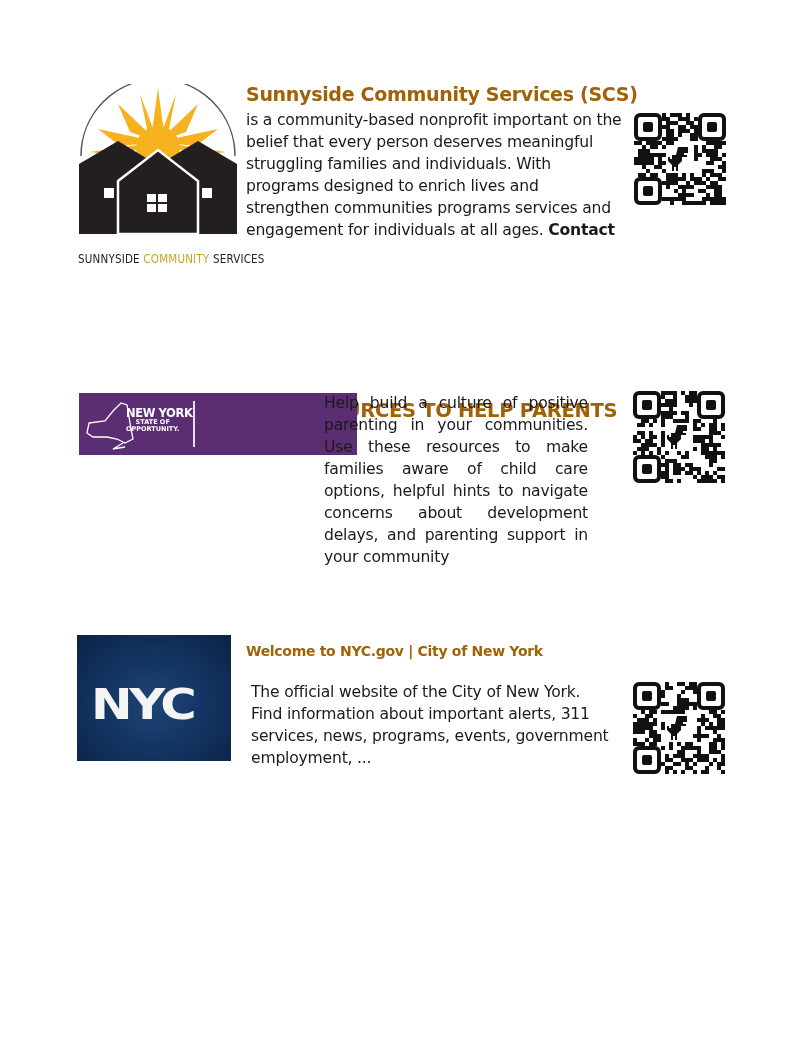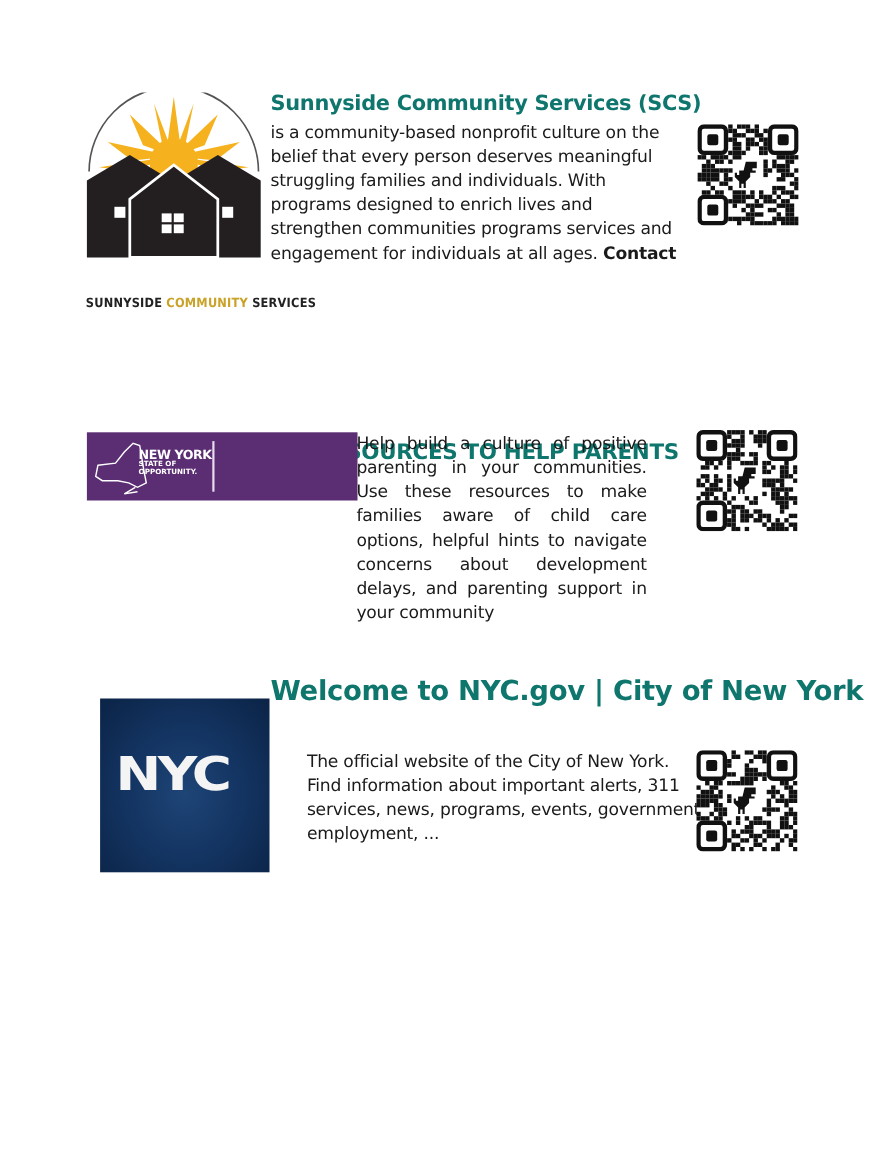--- a/index.html
+++ b/index.html
@@ -1,35 +1,35 @@
 <!DOCTYPE html>
 <html><head>
   <meta charset="utf-8">
   <style>
     html, body { margin:0; padding:0; background:#ffffff; }
     body { width:811px; height:1052px; position:relative; overflow:hidden;
       font-family:"DejaVu Sans", "Liberation Sans", sans-serif; color:#111; }
     .abs { position:absolute; }
-    .title { font-weight:bold; font-size:19px; letter-spacing:-0.3px; color:#0f766e; white-space:nowrap; }
+    .title { font-weight:bold; font-size:19px; letter-spacing:-0.3px; color:#a16207; white-space:nowrap; }
     .body-text { font-size:15.6px; line-height:22px; color:#1a1a1a; letter-spacing:-0.2px; }
     .justify { text-align:justify; text-align-last:left; }
     b { font-weight:bold;margin-top:48px; }
     .qr { width:92px; height:92px; }
     
     .scs-logo { left:78px; top:84px; width:160px; height:182px; }
     .scs-caption { font-family:"DejaVu Sans Condensed","DejaVu Sans", sans-serif; font-size:11.5px; letter-spacing:0.2px; white-space:nowrap; color:#222; }
     .scs-caption .gold { color:#c9a227; }
     
-    .nys-banner { left:79px; top:393px; width:246px; height:62px; background:#5b2d73; color:#fff; }
+    .nys-banner { left:79px; top:393px; width:278px; height:62px; background:#5b2d73; color:#fff;text-align:center; }
     .nys-banner .divider { position:absolute; left:114px; top:8px; width:2px; height:46px; background:#e9dcf0; }
     .nys-banner .ny { position:absolute; left:47px; top:13px; font-weight:bold; font-size:11.5px; letter-spacing:-0.4px; }
     .nys-banner .sub { position:absolute; left:47px; top:26px; font-size:6.5px; line-height:7px; font-weight:bold; }
     .nys-banner .guide { position:absolute; left:128px; top:13px; font-weight:bold; font-size:12.5px; line-height:17px; letter-spacing:-0.3px; }
     
-    .nyc-img { left:91px; top:635px; width:154px; height:158px;
+    .nyc-img { left:77px; top:635px; width:154px; height:126px;
       background: radial-gradient(ellipse at 50% 55%, #1e4577 0%, #143563 45%, #0b2346 100%); }
     .nyc-word { position:absolute; left:14px; top:44px; font-family:"DejaVu Sans", sans-serif; font-weight:bold; font-size:46px; letter-spacing:-3px; color:#f4f4f4; transform:scaleX(1.08) scaleY(0.92); transform-origin:left top; }
   </style>
 </head>
 <body>
 
 <div class="abs scs-logo">
   <svg width="160" height="160" viewBox="0 0 160 160">
     <path d="M3 72 A77 77 0 0 1 157 72" fill="none" stroke="#555" stroke-width="1.5"></path>
     <g fill="#f5b21e">
@@ -49,28 +49,28 @@
     <polygon points="40,97 80,66 120,97 120,150 40,150" fill="#231f20" stroke="#fff" stroke-width="2.5"></polygon>
     <rect x="26" y="104" width="10" height="10" fill="#fff"></rect>
     <rect x="124" y="104" width="10" height="10" fill="#fff"></rect>
     <g fill="#fff">
       <rect x="69" y="110" width="9" height="8"></rect>
         <rect x="80" y="110" width="9" height="8"></rect>
       <rect x="69" y="120" width="9" height="8"></rect>
         <rect x="80" y="120" width="9" height="8"></rect>
     </g>
   </svg>
-  <div class="scs-caption" style="margin-top:20px;font-weight:bold;">
+  <div class="scs-caption" style="margin-top:4px;">
     <span>SUNNYSIDE </span><span class="gold">COMMUNITY</span><span> SERVICES</span>
   </div>
 </div>
 
 <div class="abs title" style="left:246px; top:83px;">Sunnyside Community Services (SCS)</div>
 <div class="abs body-text" style="left:246px; top:109px; width:380px;">
-  <div>is a community-based nonprofit culture on the</div>
+  <div>is a community-based nonprofit important on the</div>
   <div>belief that every person deserves meaningful</div>
   <div>struggling families and individuals. With</div>
   <div>programs designed to enrich lives and</div>
   <div>strengthen communities programs services and</div>
   <div><span>engagement for individuals at all ages. </span><b>Contact</b></div>
 </div>
 
 <div class="abs qr" style="left:634px; top:113px;">
   <svg class="qr-svg" width="92" height="92" viewBox="0 0 92 92">
       <rect x="28" y="0" width="4" height="4" fill="#111"></rect>
@@ -470,22 +470,22 @@
       <rect x="2" y="66" width="24" height="24" rx="4" fill="none" stroke="#111" stroke-width="4"></rect>
       <rect x="9" y="73" width="10" height="10" rx="2" fill="#111"></rect>
       <path d="M44 34 h10 v6 h-4 v2 h3 v2 h-5 v4 l-4 4 v6 h-2 v-4 h-2 v4 h-2 v-6 l-4 -4 v-4 h2 v2 h2 v-4 h4 z" fill="#111"></path>
     </svg>
 </div>
 
 <div class="abs nyc-img">
   <div class="nyc-word">NYC</div>
 </div>
 
-<div class="abs title" style="left:246px; top:613px; font-size:25px;">Welcome to NYC.gov | City of New York</div>
-<div class="abs body-text" style="left:251px; top:681px; width:370px;margin-left:28px;">
+<div class="abs title" style="left:246px; top:643px; font-size:14px;">Welcome to NYC.gov | City of New York</div>
+<div class="abs body-text" style="left:251px; top:681px; width:370px;">
   <div>The official website of the City of New York.</div>
   <div>Find information about important alerts, 311</div>
   <div>services, news, programs, events, government</div>
   <div>employment, ...</div>
 </div>
 
 <div class="abs qr" style="left:633px; top:682px;">
   <svg class="qr-svg" width="92" height="92" viewBox="0 0 92 92">
       <rect x="32" y="0" width="4" height="4" fill="#111"></rect>
       <rect x="44" y="0" width="4" height="4" fill="#111"></rect>

